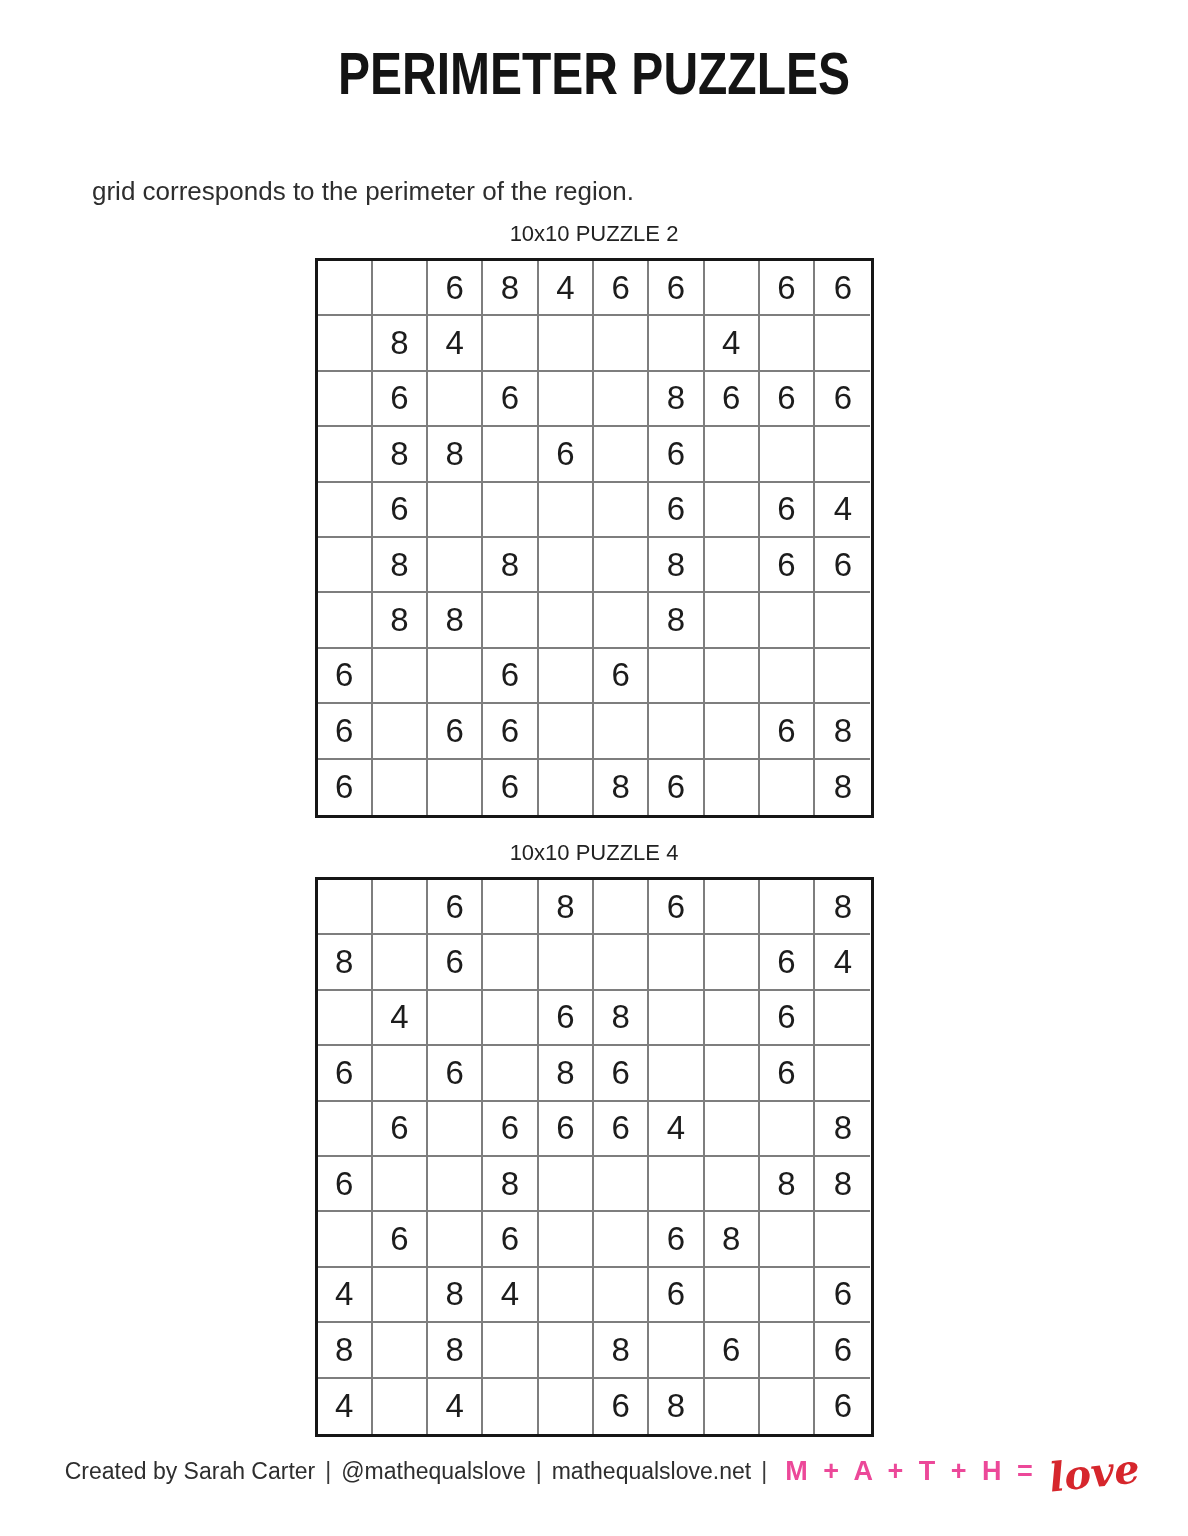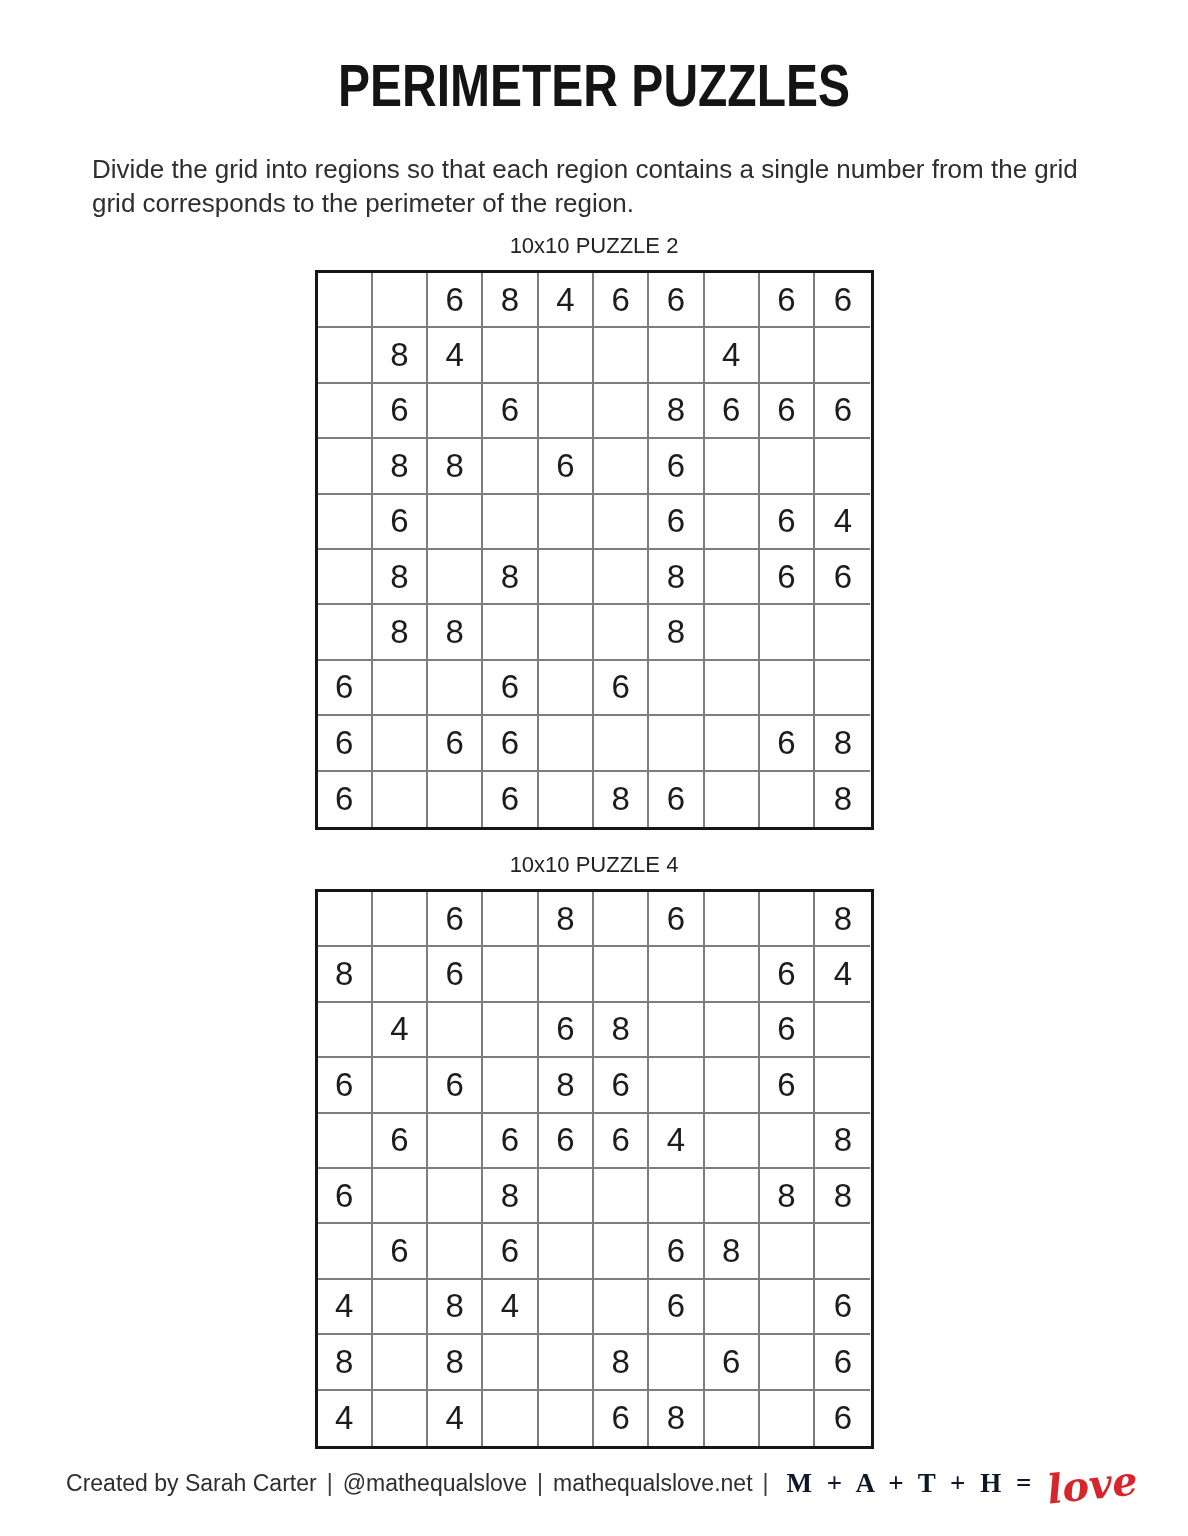--- a/index.html
+++ b/index.html
@@ -8,21 +8,21 @@
     width: 1188px;
     height: 1536px;
     margin: 0 auto;
     background: #ffffff;
     font-family: "Liberation Sans", sans-serif;
     color: #2d2d2d;
     overflow: hidden;
   }
   .title {
     margin: 0;
-    padding-top: 52px;
+    padding-top: 40px;
     text-align: center;
     line-height: 68px;
     font-size: 0; 
   }
   .title > span {
     display: inline-block;
     font-size: 60px;
     font-weight: bold;
     color: #141414;
     letter-spacing: 0px;
@@ -76,23 +76,22 @@
     font-size: 23px;
     color: #2e2e2e;
     white-space: nowrap;
     padding-left: 16px;
   }
   .footer .sep { color: #3a3a3a; }
   .math-logo {
     font-weight: bold;
     font-size: 27px;
     letter-spacing: 4px;
-    color: #0f172a;
+    color: #ec4899;
     margin-left: 8px;
-    font-family: Liberation Serif, serif;
   }
   .love-logo {
     font-family: "DejaVu Serif", serif;
     font-style: italic;
     font-weight: bold;
     font-size: 40px;
     color: #d6262c;
     transform: rotate(-6deg);
     display: inline-block;
     margin-left: 2px;
@@ -101,21 +100,21 @@
     top: 2px;
   }
 </style>
 </head>
 <body>
 
 <div class="page">
 
   <h1 class="title"><span>PERIMETER PUZZLES</span></h1>
 
-  <p class="instructions"><span>Divide the grid into regions so that each region contains a single number from the grid</span><br><span>grid corresponds to the perimeter of the region.</span></p>
+  <p class="instructions"><br><span>grid corresponds to the perimeter of the region.</span></p>
 
   <section class="puzzle">
     <div class="puzzle-label">10x10 PUZZLE 2</div>
     <div class="grid">
         <div class="cell"></div>
         <div class="cell"></div>
         <div class="cell">6</div>
         <div class="cell">8</div>
         <div class="cell">4</div>
         <div class="cell">6</div>

